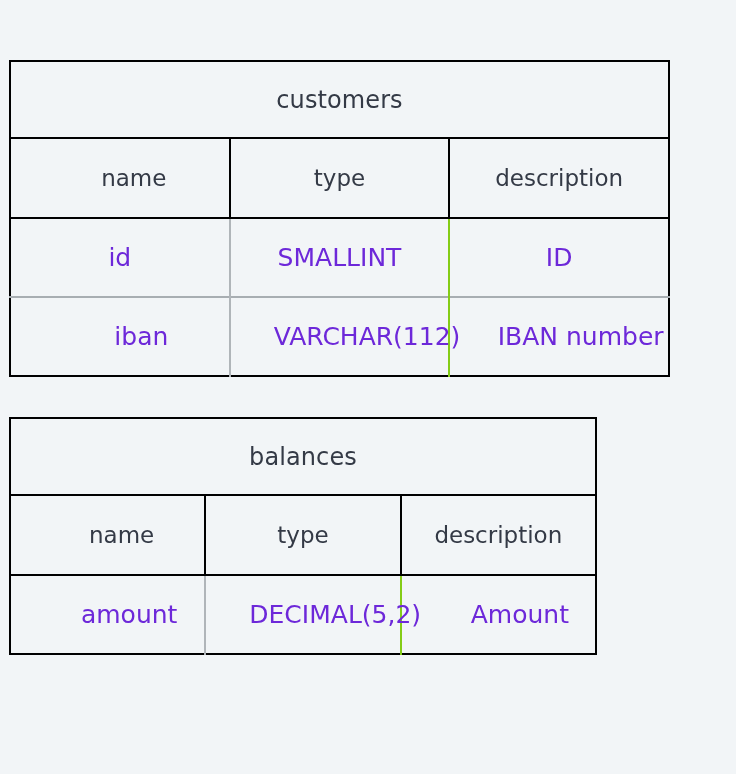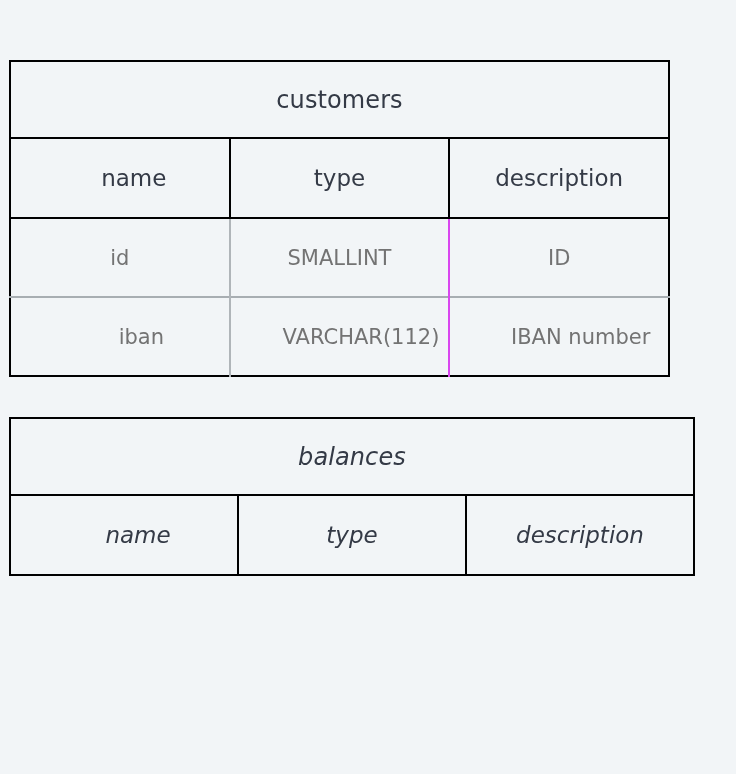--- a/index.html
+++ b/index.html
@@ -55,46 +55,45 @@
     font-weight: bold;
     height: 78px;
     border-bottom: 2px solid #000000;
     color: #343a46;
   }
   .col-header.c-name { border-right: 2px solid #000000; padding-left: 28px; }
   .col-header.c-type { border-right: 2px solid #000000; }
 
   
   .data-cell {
-    font-size: 21px;
+    font-size: 25px;
     height: 77px;
-    color: #737373;
+    color: #6d28d9;
   }
   .data-cell.c-name { border-right: 2px solid #b0b5b9; }
-  .data-cell.c-type { border-right: 2px solid #d946ef; }
+  .data-cell.c-type { border-right: 2px solid #84cc16; }
 
   .data-row-sep > td { border-top: 2px solid #a8aeb2; padding-left: 43px; }
 
   
   #table-customers {
     left: 9px;
     top: 24px;
     width: 661px;
     margin-top: 36px;
   }
   #table-customers .c-name { width: 117px; }
   #table-customers .c-type { width: 235px; }
   #table-customers .c-desc { width: 221px; }
 
   
   #table-balances {
     left: 9px;
     top: 417px;
-    width: 686px;
-    font-style: italic;
+    width: 588px;
   }
   #table-balances .c-name { width: 203px; }
   #table-balances .c-type { width: 219px; }
   #table-balances .c-desc { width: 209px; }
 </style>
 </head>
 <body>
 
 <div class="canvas">
 
@@ -124,16 +123,21 @@
   <table class="schema-table" id="table-balances">
     <tbody>
       <tr>
         <td class="table-title" colspan="3">balances</td>
       </tr>
       <tr>
         <td class="col-header c-name">name</td>
         <td class="col-header c-type">type</td>
         <td class="col-header c-desc">description</td>
       </tr>
+      <tr class="data-row-sep">
+        <td class="data-cell c-name">amount</td>
+        <td class="data-cell c-type">DECIMAL(5,2)</td>
+        <td class="data-cell c-desc">Amount</td>
+      </tr>
     </tbody>
   </table>
 
 </div>
 
 </body></html>

